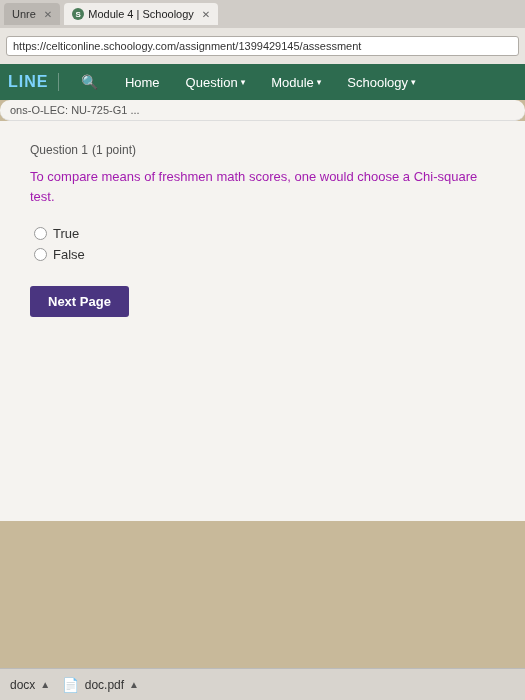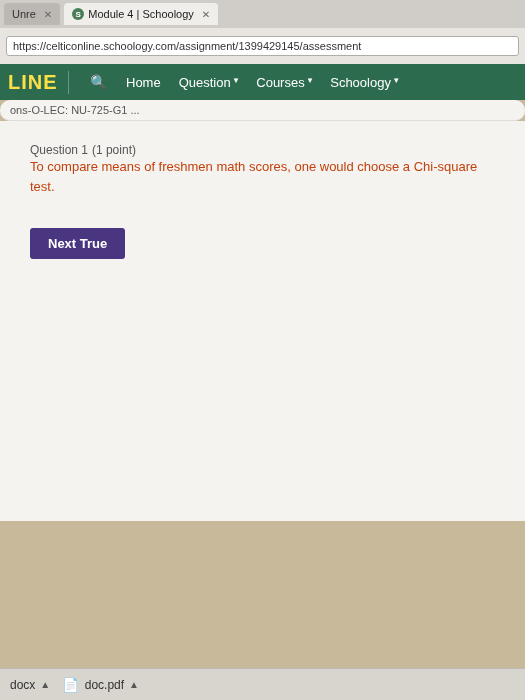--- a/index.html
+++ b/index.html
@@ -90,41 +90,43 @@
     .nav-bar {
       background: #2d6b4f;
       height: 36px;
       display: flex;
       align-items: center;
       padding: 0 8px;
       gap: 18px;
     }
 
     .nav-bar-logo {
-      color: #fde047;
-      font-weight: bold;
-      font-size: 20px;
+      color: #7dd3fc;
+      font-weight: bold;
+      font-size: 16px;
       letter-spacing: 1px;
       border-right: 1px solid rgba(255,255,255,0.3);
       padding-right: 10px;
       margin-right: 4px;
     }
 
     .nav-search-icon {
       color: white;
       font-size: 14px;
       cursor: pointer;
     }
 
     .nav-item {
       color: white;
       font-size: 13px;
       cursor: pointer;
       display: flex;
+      align-items: center;
       gap: 3px;
+      margin-left: 8px;
     }
 
     .nav-arrow {
       font-size: 9px;
     }
 
     
     .breadcrumb-bar {
       background: #f5f3f0;
       padding: 4px 10px;
@@ -138,32 +140,33 @@
     .main-content {
       background: #f5f3f0;
       padding: 20px 30px;
       min-height: 400px;
     }
 
     .question-header {
       font-size: 14px;
       font-weight: bold;
       color: #222;
+      margin-bottom: 10px;
     }
 
     .question-header span {
       font-weight: normal;
       font-size: 12px;
       color: #555;
     }
 
     .question-text {
       font-size: 13px;
-      color: #c2410c;
-      margin-bottom: 32px;
+      color: #a21caf;
+      margin-bottom: 20px;
       line-height: 1.5;
     }
 
     .radio-group {
       display: flex;
       flex-direction: column;
       gap: 6px;
       margin-left: 4px;
       margin-bottom: 24px;
     }
@@ -261,21 +264,21 @@
   <span class="nav-bar-logo">LINE</span>
   <span class="nav-search-icon">🔍</span>
   <span class="nav-item">
     <span>Home</span>
   </span>
   <span class="nav-item">
     <span>Question</span>
     <span class="nav-arrow">▾</span>
   </span>
   <span class="nav-item">
-    <span>Courses</span>
+    <span>Module</span>
     <span class="nav-arrow">▾</span>
   </span>
   <span class="nav-item">
     <span>Schoology</span>
     <span class="nav-arrow">▾</span>
   </span>
 </div>
 
 <div class="breadcrumb-bar">
   <span>ons-O-LEC: NU-725-G1 ...</span>
@@ -283,22 +286,32 @@
 
 <div class="main-content">
 
   <div class="question-header">
     <span>Question 1</span>
     <span> (1 point)</span>
   </div>
 
   <div class="question-text">To compare means of freshmen math scores, one would choose a Chi-square test.</div>
 
-
-  <button class="next-page-btn">Next True</button>
+  <div class="radio-group">
+    <label class="radio-item">
+      <span class="radio-circle"></span>
+      <span>True</span>
+    </label>
+    <label class="radio-item">
+      <span class="radio-circle"></span>
+      <span>False</span>
+    </label>
+  </div>
+
+  <button class="next-page-btn">Next Page</button>
 
 </div>
 
 <div class="taskbar">
   <div class="taskbar-item">
     <span>docx</span>
     <span class="taskbar-arrow">▲</span>
   </div>
   <div class="taskbar-item">
     <span class="pdf-icon">📄</span>

